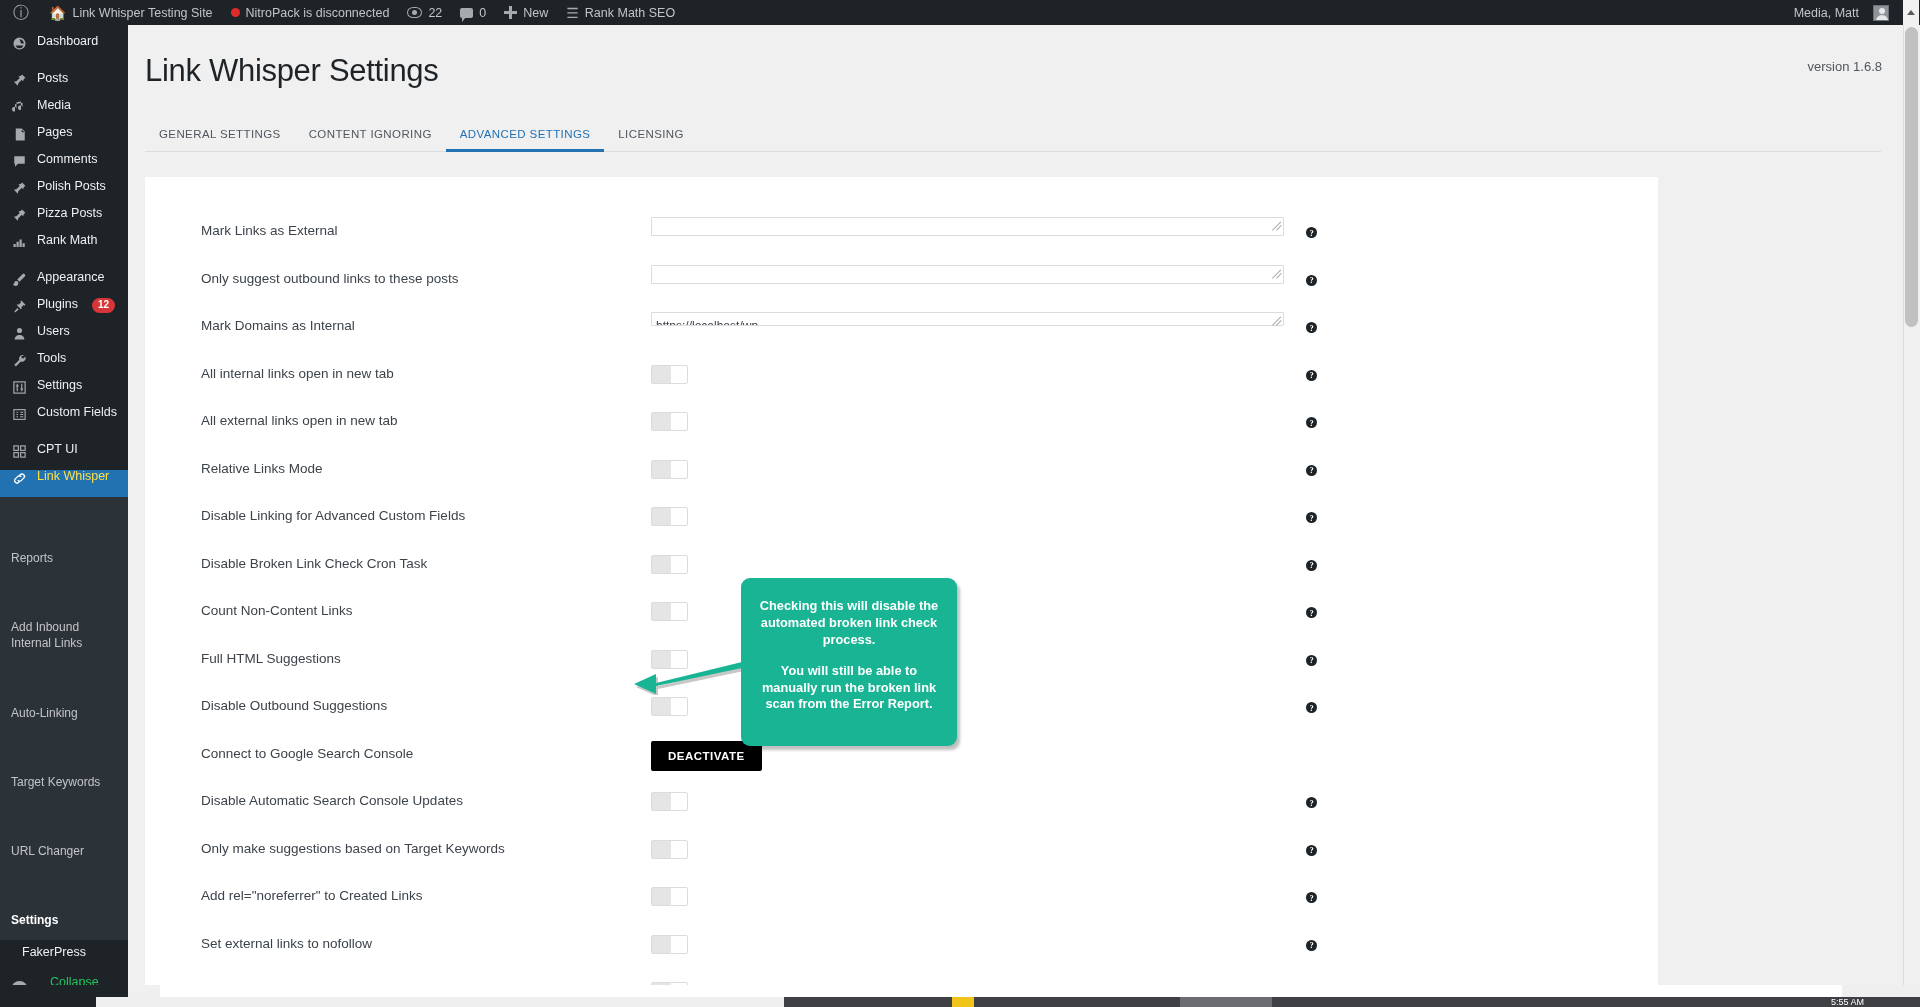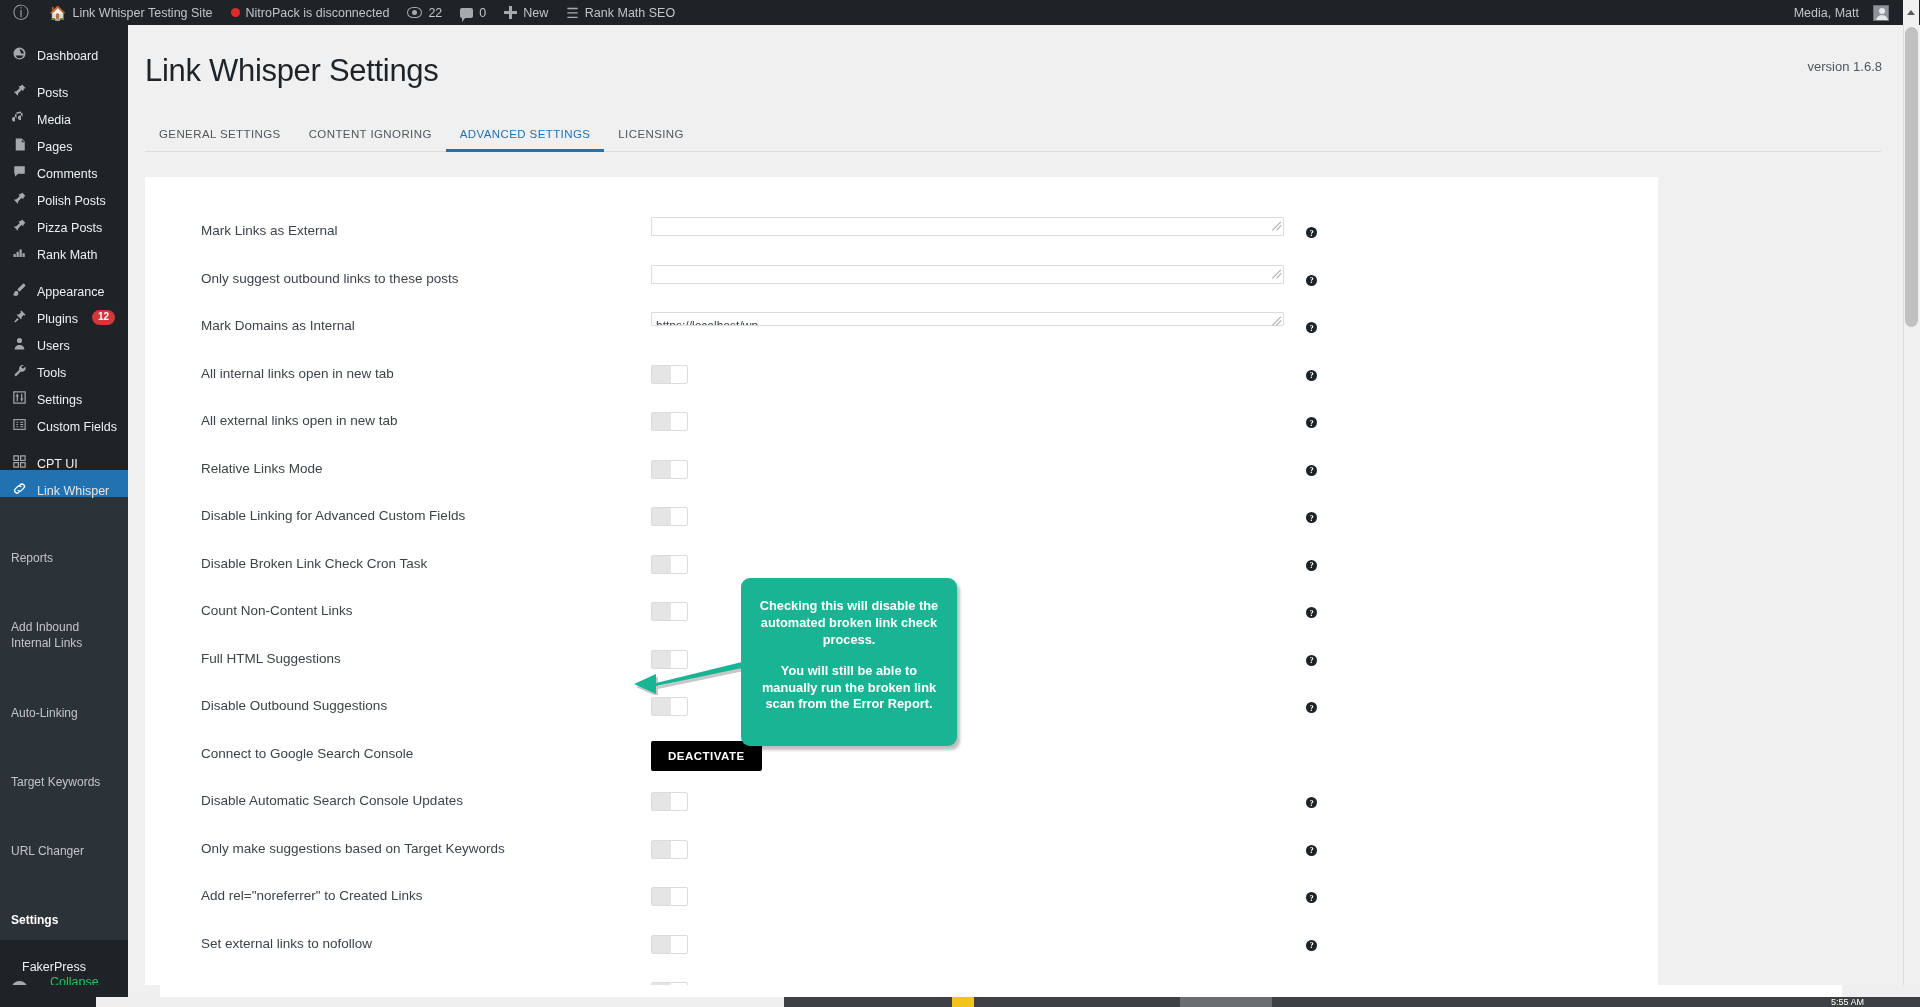--- a/index.html
+++ b/index.html
@@ -71,33 +71,33 @@
   
   #sidebar {
     position: absolute; top: 25px; left: 0;
     width: 128px; height: 982px;
     background: #1d2327;
     z-index: 30;
     font-size: 12.5px;
   }
   .menu-sep { height: 10px; }
   .m-item {
-    display: flex; align-items: flex-end; gap: 9px;
+    display: flex; align-items: flex-start; gap: 9px;
     height: 27px; padding: 0 0 0 11px;
     color: #f0f0f1; white-space: nowrap; position: relative;
   }
   .m-item .mlabel { font-size: 12.5px; line-height: 1; }
   .m-icon {
     width: 17px; height: 17px; flex: none;
     display: flex; align-items: center; justify-content: center;
     color: #a7aaad;
   }
   .m-icon svg { display:block; }
   .m-item.current {
-    background: #2271b1; color: #e5e5e5;
+    background: #2271b1; color: #fde047;
   }
   .m-item.current .m-icon { color: #fff; }
   .m-item.current::after {
     content: ""; position: absolute; right: -8px; top: 50%;
     margin-top: -8px;
     border-top: 8px solid transparent;
     border-bottom: 8px solid transparent;
     border-left: 8px solid #f0f0f1;
   }
   .badge-count {

